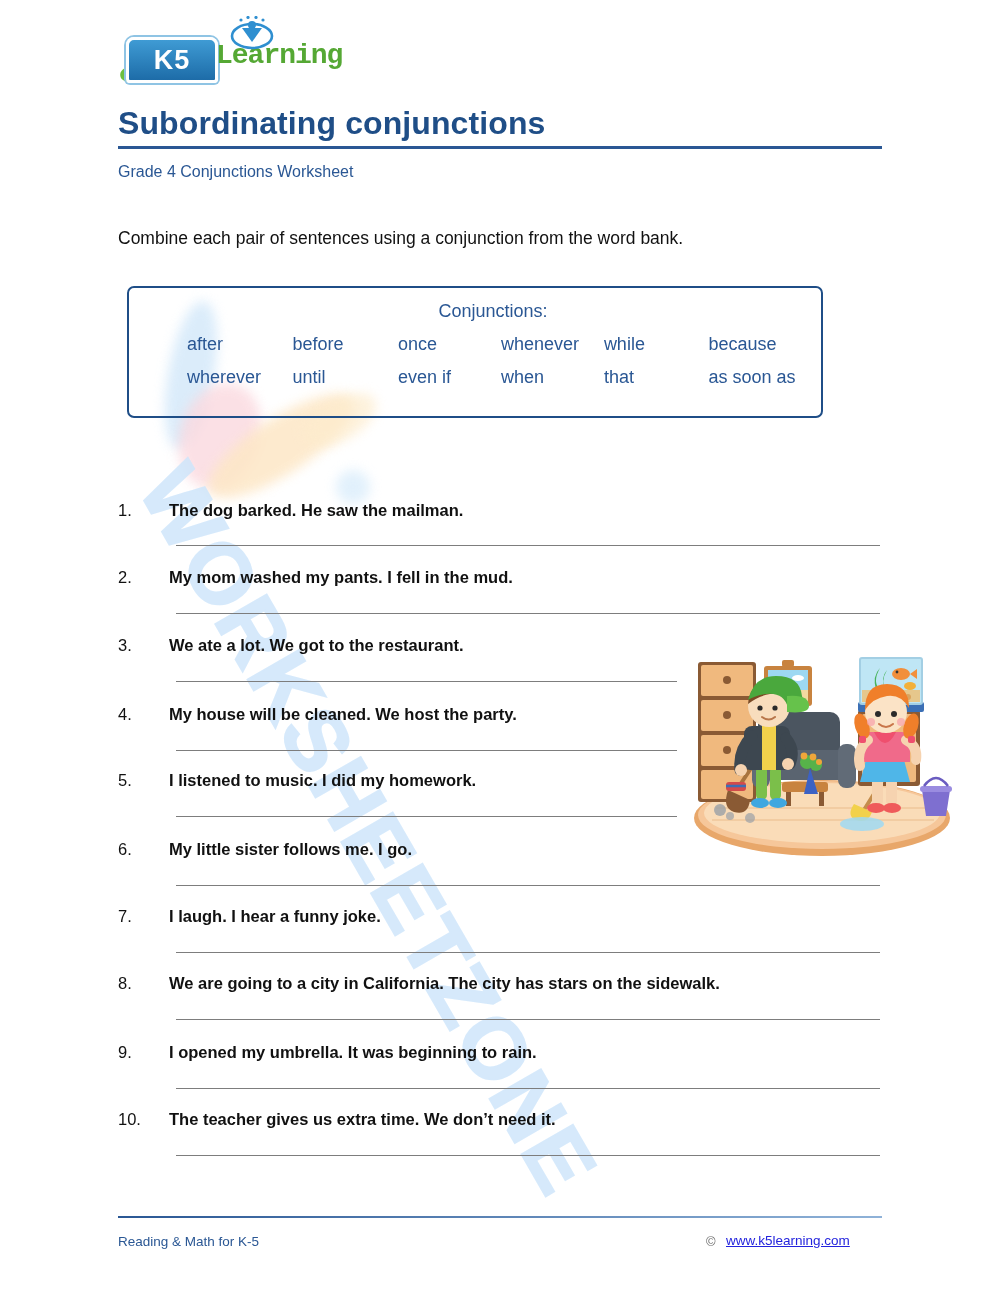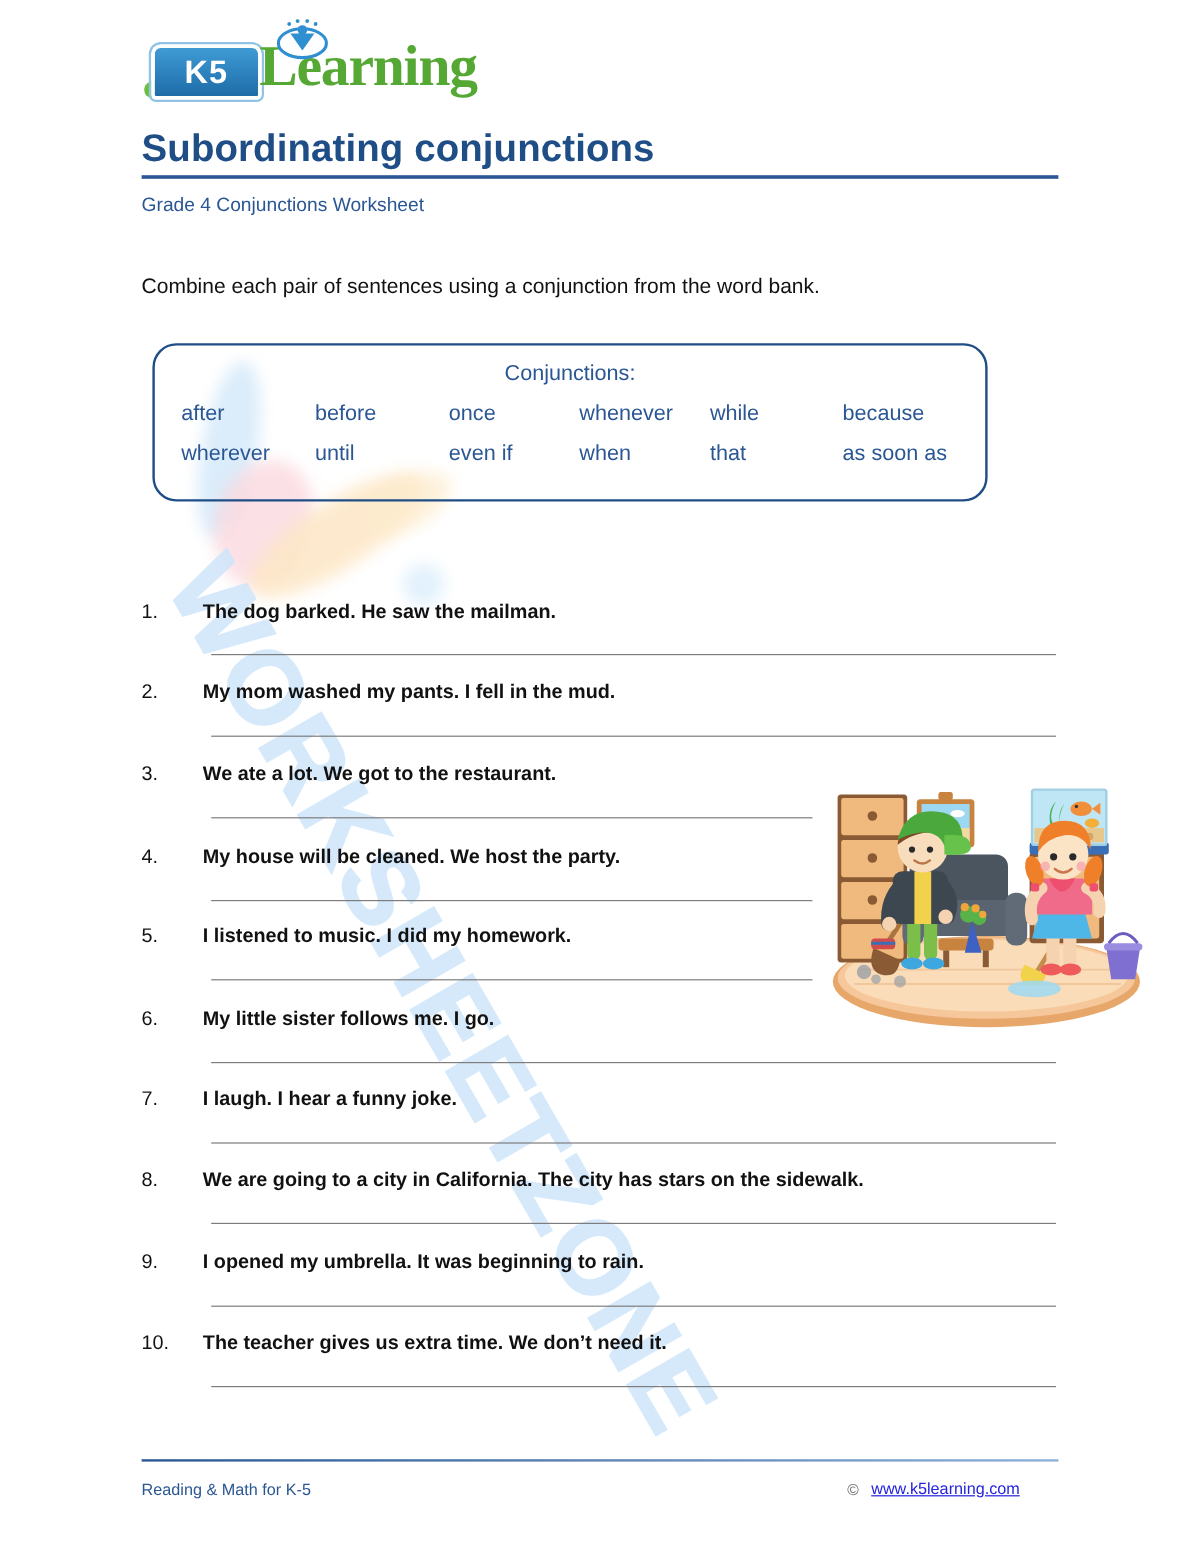--- a/index.html
+++ b/index.html
@@ -93,24 +93,24 @@
     bottom: -2px;
     width: 26px; height: 16px;
     background: #6cbf3e;
     border-radius: 50% 50% 40% 40%;
   }
   .logo-leaf-l { left: -6px;  transform: rotate(-12deg); }
   .logo-leaf-r { right: -6px; transform: rotate(12deg); }
   .logo-word {
     position: relative;
     margin-left: 4px;
-    font-size: 48px;
+    font-size: 28px;
     font-weight: bold;
     color: #55a834;
-    font-family: Liberation Serif, serif;
+    font-family: Liberation Mono, monospace;
     letter-spacing: -1px;
     line-height: 1;
   }
   .logo-swoosh {
     position: absolute;
     left: 103px;
     top: -14px;
     width: 46px;
     height: 40px;
   }
@@ -149,23 +149,24 @@
   }
 
   
   .wordbank {
     position: absolute;
     left: 127px;
     top: 286px;
     width: 696px;
     height: 132px;
     border: 2.5px solid #1f4e87;
-    border-radius: 20px;
+    border-radius: 7px;
     box-sizing: border-box;
     background: transparent;
+    padding-left: 36px;
   }
   .wordbank-title {
     text-align: center;
     font-size: 18px;
     color: #2a5794;
     margin-top: 13px;
   }
   .wordbank-row {
     display: flex;
     margin-top: 12px;

